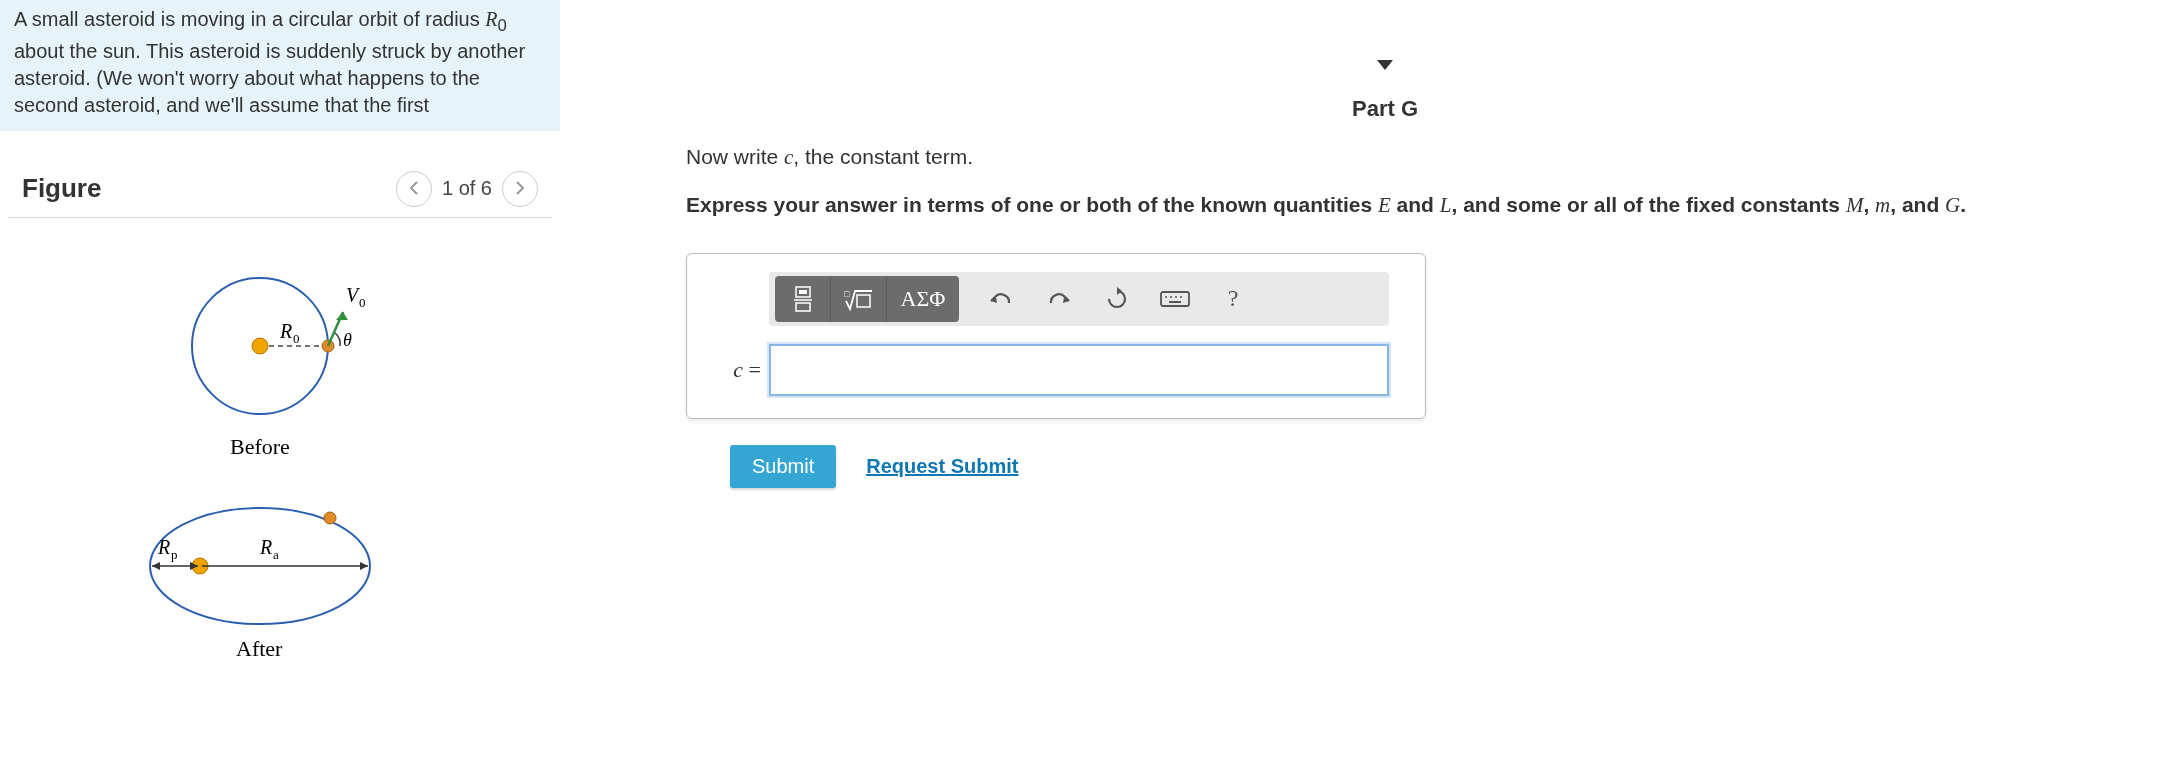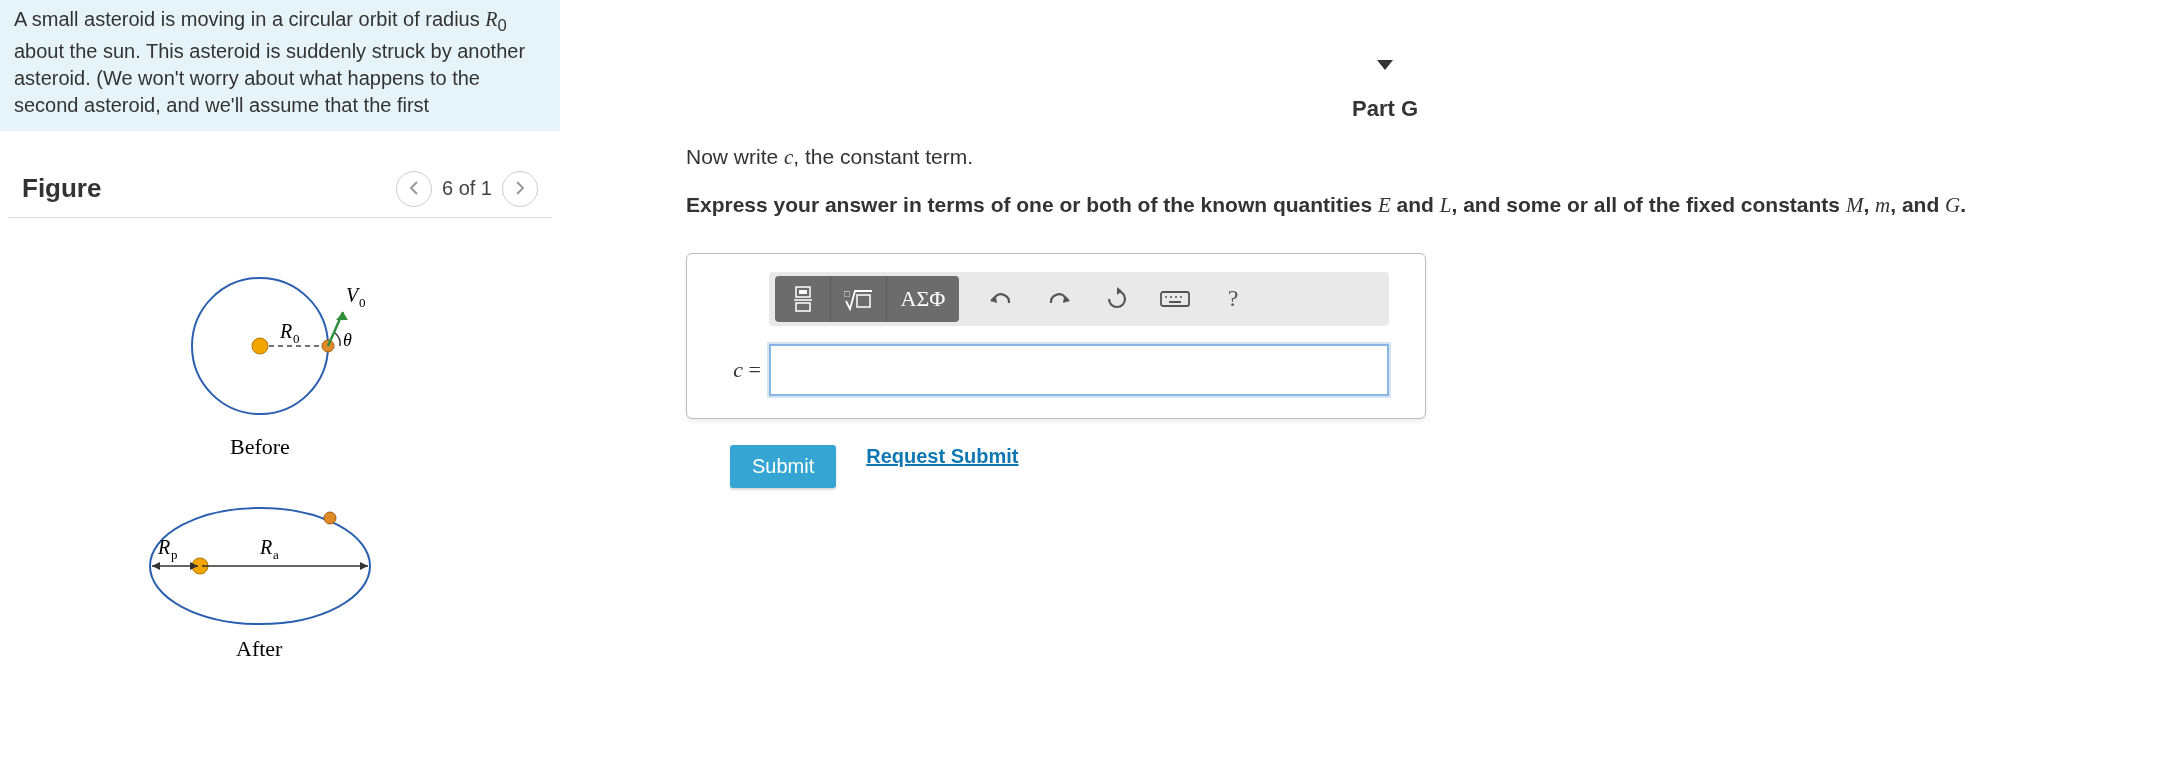--- a/index.html
+++ b/index.html
@@ -124,21 +124,21 @@
   .answer-label { width:60px; font-family:"Times New Roman", serif; font-style:italic; font-size:22px; text-align:right; padding-right: 8px; }
   .answer-label .eq { font-style: normal; }
   .answer-input {
     width: 620px;
     height: 52px;
     border: 2px solid #88b7e6;
     outline: 2px solid rgba(120,170,220,0.3);
     font-size: 20px; padding: 4px 8px;
     background:#fff;
   }
-  .actions { margin: 26px 0 0 44px; display:flex; gap: 30px; }
+  .actions { margin: 26px 0 0 44px; display:flex; align-items:center; gap: 30px; }
   .submit-btn {
     background:#35a6d4;
     color:#fff;
     border:none;
     border-radius:3px;
     padding: 10px 22px;
     font-size:20px;
     box-shadow: 0 2px 2px rgba(0,0,0,0.15);
   }
   .request-link {
@@ -159,21 +159,21 @@
   <div class="figure-header">
     <div class="figure-title">Figure</div>
     <div class="figure-pager">
       <button class="circ-btn">
         <span>
           <svg width="12" height="14" viewBox="0 0 12 14">
               <path d="M9 1 L3 7 L9 13" stroke="#9a9a9a" stroke-width="2" fill="none"></path>
             </svg>
         </span>
       </button>
-      <span>6 of 1</span>
+      <span>1 of 6</span>
       <button class="circ-btn">
         <span>
           <svg width="12" height="14" viewBox="0 0 12 14">
               <path d="M3 1 L9 7 L3 13" stroke="#9a9a9a" stroke-width="2" fill="none"></path>
             </svg>
         </span>
       </button>
     </div>
   </div>
 

